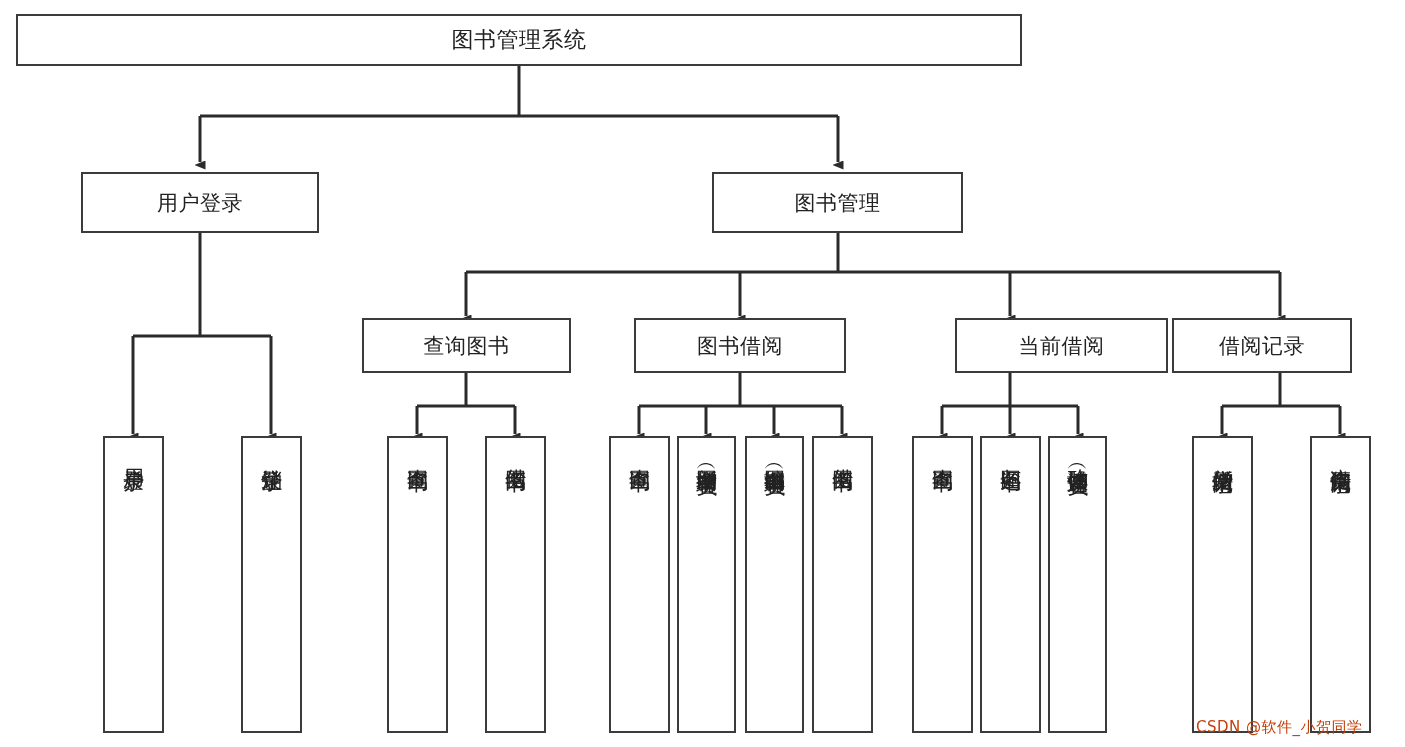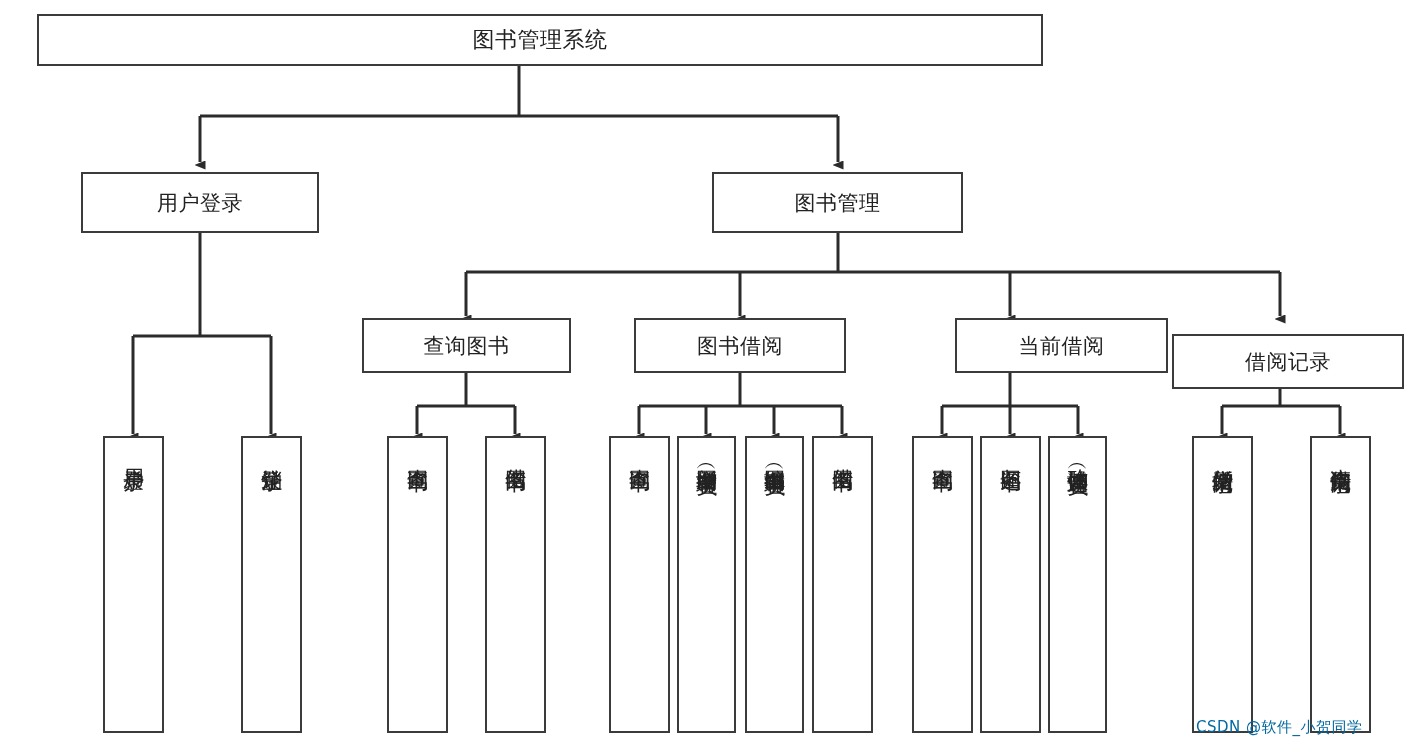--- a/index.html
+++ b/index.html
@@ -35,41 +35,40 @@
     justify-content: center;
   }
   .node-h {
     
     font-size: 21px;
     color: #222222;
     letter-spacing: 0.5px;
   }
   .node-root {
     font-size: 22px;
-    margin-left: 21px;
   }
   .node-v {
     
     align-items: flex-start;
     justify-content: center;
     padding-top: 14px;
   }
   .vtext {
     writing-mode: vertical-rl;
     text-orientation: upright;
     font-size: 21px;
     line-height: 1.06;
     color: #222222;
     letter-spacing: 1px;
     white-space: nowrap;
   }
   .watermark {
     position: absolute;
     font-size: 15px;
-    color: #0369a1;
+    color: #c2410c;
     white-space: nowrap;
     letter-spacing: 0.5px;
   }
 </style>
 </head>
 <body>
 
 <div id="stage">
 
   <svg class="wires" viewBox="0 0 1405 747" xmlns="http://www.w3.org/2000/svg">
@@ -142,21 +141,21 @@
   </div>
 
   <div class="node node-h" style="left:634px; top:318px; width:212px; height:55px;">
     <span>图书借阅</span>
   </div>
 
   <div class="node node-h" style="left:955px; top:318px; width:213px; height:55px;">
     <span>当前借阅</span>
   </div>
 
-  <div class="node node-h" style="left:1172px; top:334px; width:232px; height:55px;">
+  <div class="node node-h" style="left:1172px; top:318px; width:180px; height:55px;">
     <span>借阅记录</span>
   </div>
 
   <div class="node node-v" style="left:103px; top:436px; width:61px; height:297px;">
     <span class="vtext">用户登录</span>
   </div>
 
   <div class="node node-v" style="left:241px; top:436px; width:61px; height:297px;">
     <span class="vtext">注销登录</span>
   </div>

